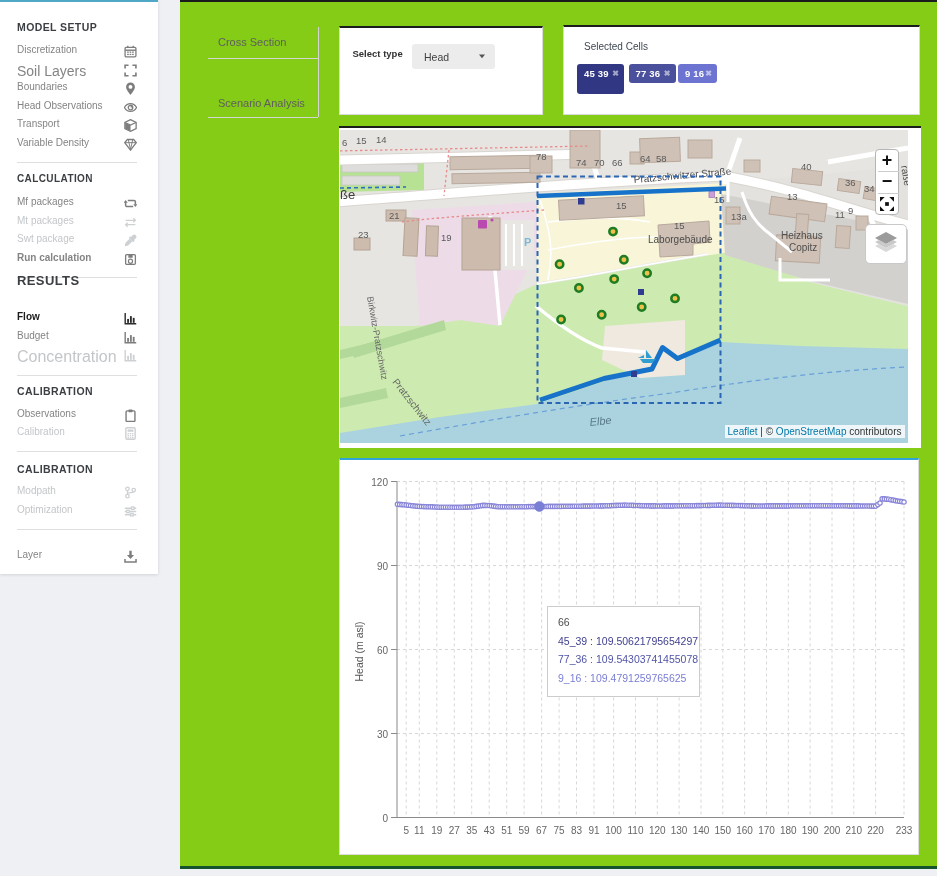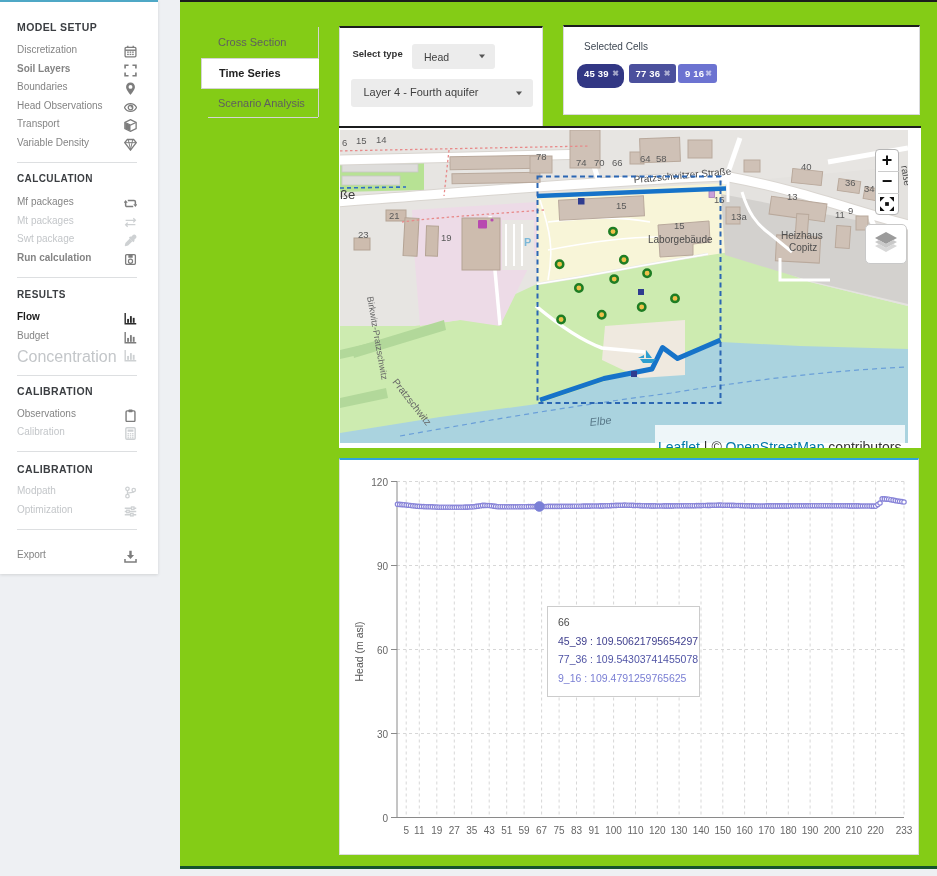--- a/index.html
+++ b/index.html
@@ -14,21 +14,21 @@
       <line x1="8.5" y1="0.8" x2="8.5" y2="2.6" stroke="#7d7d7d" stroke-width="1.2"></line>
       <g fill="#7d7d7d">
         <rect x="2.9" y="6" width="1.5" height="1.2"></rect>
         <rect x="5.2" y="6" width="1.5" height="1.2"></rect>
         <rect x="7.5" y="6" width="1.5" height="1.2"></rect>
         <rect x="2.9" y="8.1" width="1.5" height="1.2"></rect>
         <rect x="5.2" y="8.1" width="1.5" height="1.2"></rect>
         <rect x="7.5" y="8.1" width="1.5" height="1.2"></rect>
       </g>
     </svg>
-    <div style="position:absolute;left:17px;top:61px;font-size:10px;font-weight:bold;color:#848484;white-space:nowrap">Soil Layers</div>
+    <div style="position:absolute;left:17px;top:61px;font-size:14px;font-weight:normal;color:#848484;white-space:nowrap">Soil Layers</div>
     <svg style="position:absolute;left:124px;top:62px" width="13" height="13" viewBox="0 0 12 12">
       <g fill="none" stroke="#7d7d7d" stroke-width="1.5">
         <path d="M1 4.2 V1.2 H4.2"></path>
         <path d="M7.8 1.2 H11 V4.2"></path>
         <path d="M11 7.8 V10.8 H7.8"></path>
         <path d="M4.2 10.8 H1 V7.8"></path>
       </g>
     </svg>
     <div style="position:absolute;left:17px;top:79px;font-size:10px;font-weight:normal;color:#848484;white-space:nowrap">Boundaries</div>
     <svg style="position:absolute;left:124px;top:80px" width="13" height="13" viewBox="0 0 12 12">
@@ -72,21 +72,21 @@
       <path d="M10.9 1.1 C10.1 0.3 8.8 0.3 8 1.1 L6.4 2.7 L5.8 2.1 L4.5 3.4 L8.6 7.5 L9.9 6.2 L9.3 5.6 L10.9 4 C11.7 3.2 11.7 1.9 10.9 1.1Z" fill="#ced1d3"></path>
       <path d="M5.3 4.2 L1.3 8.2 L0.7 10.7 L1.3 11.3 L3.8 10.7 L7.8 6.7Z" fill="#ced1d3"></path>
     </svg>
     <div style="position:absolute;left:17px;top:250px;font-size:10px;font-weight:bold;color:#848484;white-space:nowrap">Run calculation</div>
     <svg style="position:absolute;left:124px;top:251px" width="13" height="13" viewBox="0 0 12 12">
       <rect x="1.5" y="1.5" width="9" height="9" rx="1" fill="none" stroke="#7d7d7d" stroke-width="1.2"></rect>
       <rect x="4" y="1.8" width="4" height="2.6" fill="#7d7d7d"></rect>
       <circle cx="6" cy="7.6" r="1.9" fill="none" stroke="#7d7d7d" stroke-width="1.1"></circle>
     </svg>
     <div style="position:absolute;left:17px;top:275px;width:120px;border-top:1px solid #dddfe1"></div>
-    <div style="position:absolute;left:17px;top:287px;font-size:10px;font-weight:bold;color:#3b3e42;letter-spacing:0.4px">RESULTS</div>
+    <div style="position:absolute;left:17px;top:271px;font-size:13px;font-weight:bold;color:#3b3e42;letter-spacing:0.4px">RESULTS</div>
     <div style="position:absolute;left:17px;top:309px;font-size:10px;font-weight:bold;color:#1c1c1c;white-space:nowrap">Flow</div>
     <svg style="position:absolute;left:124px;top:310px" width="13" height="13" viewBox="0 0 12 12">
       <path d="M1.1 0.9 V10.9 H11.3" fill="none" stroke="#2b2b2b" stroke-width="1.3"></path>
       <g fill="#2b2b2b">
         <rect x="2.9" y="6.4" width="1.7" height="3.6"></rect>
         <rect x="5.5" y="3.8" width="1.7" height="6.2"></rect>
         <rect x="8.1" y="5.4" width="1.7" height="4.6"></rect>
       </g>
     </svg>
     <div style="position:absolute;left:17px;top:328px;font-size:10px;font-weight:normal;color:#848484;white-space:nowrap">Budget</div>
@@ -144,54 +144,45 @@
       <g stroke="#ced1d3" stroke-width="1.3" fill="none">
         <path d="M0.7 3 H11.3 M0.7 6 H11.3 M0.7 9 H11.3"></path>
       </g>
       <g fill="#fff" stroke="#ced1d3" stroke-width="1.2">
         <rect x="6.9" y="1.8" width="2.3" height="2.3"></rect>
         <rect x="2.5" y="4.8" width="2.3" height="2.3"></rect>
         <rect x="6.1" y="7.8" width="2.3" height="2.3"></rect>
       </g>
     </svg>
     <div style="position:absolute;left:17px;top:527px;width:120px;border-top:1px solid #dddfe1"></div>
-    <div style="position:absolute;left:17px;top:547px;font-size:10px;font-weight:normal;color:#848484;white-space:nowrap">Export</div>
+    <div style="position:absolute;left:17px;top:547px;font-size:10px;font-weight:normal;color:#848484;white-space:nowrap">Layer</div>
     <svg style="position:absolute;left:124px;top:548px" width="13" height="13" viewBox="0 0 12 12">
       <path d="M4.9 0.8 H7.1 V4.6 H9.3 L6 8.2 L2.7 4.6 H4.9 Z" fill="#7d7d7d"></path>
       <path d="M0.9 8.2 V11 H11.1 V8.2" fill="none" stroke="#7d7d7d" stroke-width="1.4"></path>
     </svg>
   </div>
 <div style="position:absolute;left:180px;top:0;width:757px;height:869px;background:#84cc16;border-top:2px solid #1b1c1d;border-bottom:3px solid #14532d;box-sizing:border-box">
 <div style="position:absolute;left:28px;top:25px;width:110px;height:89.5px;border-right:1px solid #d4d4d5">
       <div style="position:absolute;left:10px;top:0;height:31px;line-height:31px;font-size:11px;color:#5f5f5f;white-space:nowrap">Cross Section</div>
       <div style="position:absolute;left:0;top:31px;width:110px;border-top:1px solid #d4d4d5"></div>
-      <div style="position:absolute;left:-7px;top:31px;width:118px;height:31px;background:#fff;border:1px solid #d4d4d5;border-right:none;box-sizing:border-box">
-        <span style="position:absolute;left:17px;top:0;height:29px;line-height:29px;font-size:11px;font-weight:bold;color:#1f1f1f;white-space:nowrap">Time Series</span>
-      </div>
       <div style="position:absolute;left:10px;top:62px;height:28px;line-height:28px;font-size:11px;color:#5f5f5f;white-space:nowrap">Scenario Analysis</div>
       <div style="position:absolute;left:0;top:89.5px;width:110px;border-top:1px solid #d4d4d5"></div>
     </div>
-    <div style="position:absolute;left:158.5px;top:24px;width:204.5px;height:103px;box-sizing:border-box;background:#fff;border:1px solid #d9dadb;border-top:2px solid #1b1c1d">
+    <div style="position:absolute;left:158.5px;top:24px;width:204.5px;height:89px;box-sizing:border-box;background:#fff;border:1px solid #d9dadb;border-top:2px solid #1b1c1d">
       <div style="position:absolute;left:13px;top:20px;font-size:9.5px;font-weight:bold;color:#333">Select type</div>
       <div style="position:absolute;left:72.5px;top:16px;width:83px;height:25px;background:#ececec;border-radius:3px;font-size:10.5px;color:#3f3f3f">
         <span style="position:absolute;left:12px;top:6.5px">Head</span>
         <svg style="position:absolute;right:10px;top:10px" width="6" height="5" viewBox="0 0 6 5">
           <polygon points="0,0.5 6,0.5 3,4.2" fill="#555"></polygon>
         </svg>
       </div>
-      <div style="position:absolute;left:11.5px;top:51.3px;width:181.5px;height:27.8px;background:#ececec;border-radius:3px;font-size:11px;color:#3f3f3f">
-        <span style="position:absolute;left:12.5px;top:7px">Layer 4 - Fourth aquifer</span>
-        <svg style="position:absolute;right:11px;top:12px" width="6" height="5" viewBox="0 0 6 5">
-          <polygon points="0,0.5 6,0.5 3,4.2" fill="#555"></polygon>
-        </svg>
-      </div>
     </div>
     <div style="position:absolute;left:383px;top:22.5px;width:356.5px;height:90px;box-sizing:border-box;background:#fff;border:1px solid #d9dadb;border-top:2px solid #1b1c1d">
       <div style="position:absolute;left:20px;top:14px;font-size:10px;color:#3f4853">Selected Cells</div>
-      <div style="position:absolute;left:13px;top:37px;width:47px;height:24px;background:#323784;border-radius:9px;color:#fff;font-size:9.5px;font-weight:bold">
+      <div style="position:absolute;left:13px;top:37px;width:47px;height:30px;background:#323784;border-radius:3px;color:#fff;font-size:9.5px;font-weight:bold">
         <span style="position:absolute;left:7px;top:4.5px;letter-spacing:0.2px">45 39</span>
         <span style="position:absolute;right:5px;top:5px;font-size:8px;color:rgba(255,255,255,0.55)">✖</span>
       </div>
       <div style="position:absolute;left:64.5px;top:37px;width:47px;height:19px;background:#4b509d;border-radius:3px;color:#fff;font-size:9.5px;font-weight:bold">
         <span style="position:absolute;left:7px;top:4.5px;letter-spacing:0.2px">77 36</span>
         <span style="position:absolute;right:5px;top:5px;font-size:8px;color:rgba(255,255,255,0.55)">✖</span>
       </div>
       <div style="position:absolute;left:114px;top:37px;width:39px;height:19px;background:#6c73d1;border-radius:3px;color:#fff;font-size:9.5px;font-weight:bold">
         <span style="position:absolute;left:7px;top:4.5px;letter-spacing:0.2px">9 16</span>
         <span style="position:absolute;right:5px;top:5px;font-size:8px;color:rgba(255,255,255,0.55)">✖</span>
@@ -366,21 +357,21 @@
           </g>
         </svg>
       </div>
       <div style="position:absolute;left:526px;top:96px;width:40px;height:38px;background:#fff;border:1px solid #c9c9c9;border-radius:5px">
         <svg style="position:absolute;left:7px;top:7px" width="26" height="24" viewBox="0 0 26 24">
           <polygon points="13,0 24,6 13,12 2,6" fill="#9b9b9b"></polygon>
           <polygon points="2,10 6,8 13,12 20,8 24,10 13,16" fill="#c9c9c9"></polygon>
           <polygon points="2,14 6,12 13,16 20,12 24,14 13,20" fill="#d8d8d8"></polygon>
         </svg>
       </div>
-      <div style="position:absolute;right:16px;top:297px;height:13px;background:rgba(255,255,255,0.8);font-size:14px;color:#333;line-height:13px;white-space:nowrap;padding:16px 3px"><span style="color:#0078a8">Leaflet</span> | © <span style="color:#0078a8">OpenStreetMap</span> contributors</div>
+      <div style="position:absolute;right:16px;top:297px;height:13px;background:rgba(255,255,255,0.8);font-size:10px;color:#333;line-height:13px;white-space:nowrap;padding:0 3px"><span style="color:#0078a8">Leaflet</span> | © <span style="color:#0078a8">OpenStreetMap</span> contributors</div>
 </div>
 <div style="position:absolute;left:159px;top:455.5px;width:579.5px;height:397px;background:#fff;border:1px solid #dcdcdc;border-top:2px solid #2fa3da;box-sizing:border-box">
 <svg width="580" height="395" viewBox="0 0 580 395" style="position:absolute;left:0;top:0" font-family="Liberation Sans, sans-serif">
         <g stroke="#d7d7d7" stroke-width="1" stroke-dasharray="3 3">
           <line x1="66.2" y1="21.5" x2="66.2" y2="357.5"></line>
           <line x1="79.3" y1="21.5" x2="79.3" y2="357.5"></line>
           <line x1="96.8" y1="21.5" x2="96.8" y2="357.5"></line>
           <line x1="114.3" y1="21.5" x2="114.3" y2="357.5"></line>
           <line x1="131.7" y1="21.5" x2="131.7" y2="357.5"></line>
           <line x1="149.2" y1="21.5" x2="149.2" y2="357.5"></line>

